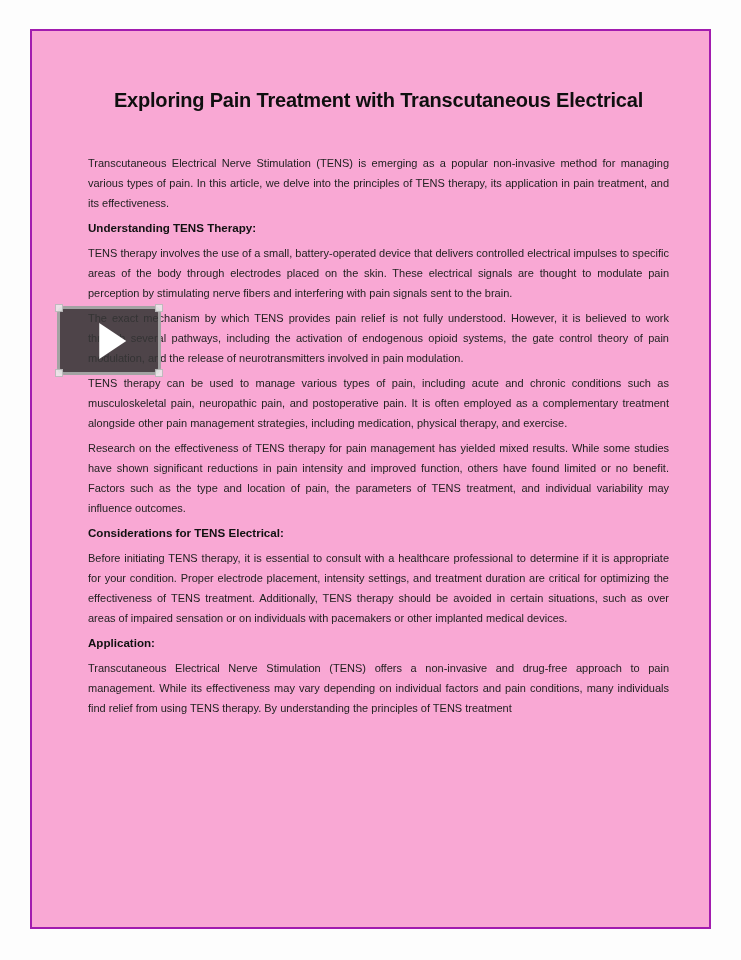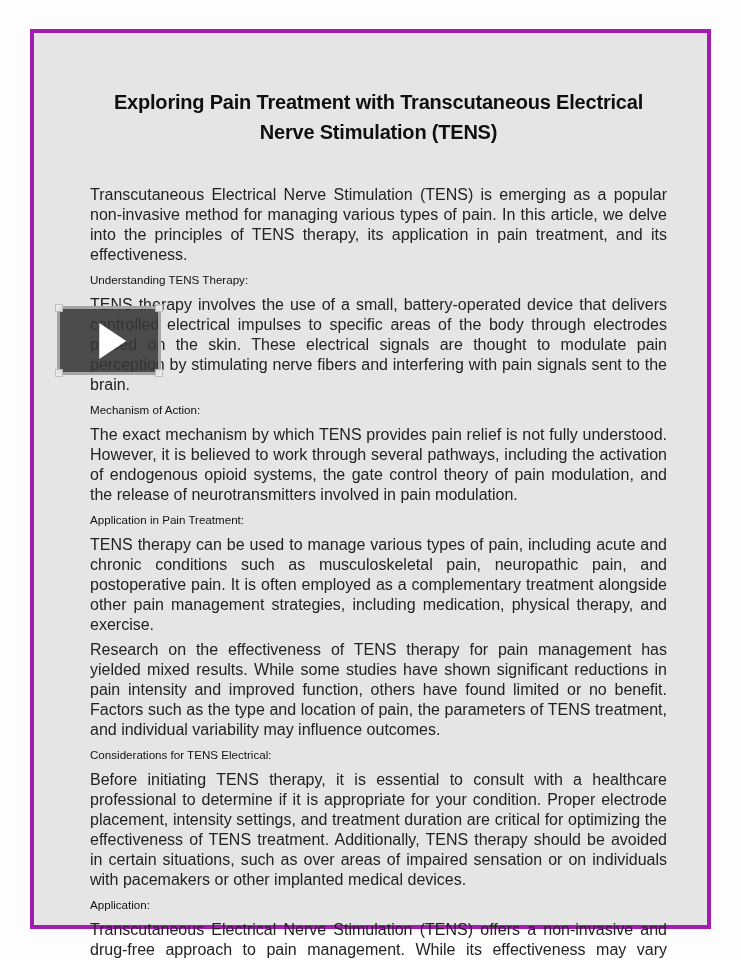--- a/index.html
+++ b/index.html
@@ -15,48 +15,48 @@
     overflow: hidden;
     background: #fdfdfd;
   }
   .page {
     position: absolute;
     left: 30px;
     top: 29px;
     width: 681px;
     height: 900px;
     box-sizing: border-box;
-    background: #e5e5e5;
-    border: 4px solid #a21caf;
+    background: #f9a8d4;
+    border: 2px solid #a21caf;
     padding: 50px 40px 0 56px;
   }
   .doc-title {
     margin: 4px 0 0 0;
     font-size: 20px;
     line-height: 30px;
     font-weight: bold;
     letter-spacing: -0.2px;
     text-align: center;
     color: #0f0f0f;
   }
   .doc-title span { display: block; }
   .intro {
     margin-top: 38px !important;
   }
   .body-text {
-    font-size: 16px;
+    font-size: 11px;
     line-height: 20px;
     text-align: justify;
     color: #222222;
     margin: 0 0 5px 0;
   }
   .section-heading {
     font-size: 11.6px;
     line-height: 20px;
-    font-weight: normal;
+    font-weight: bold;
     color: #111111;
     margin: 0 0 5px 0;
     text-align: left;
   }
   .play-overlay {
     position: absolute;
     left: 57px;
     top: 306px;
     width: 104px;
     height: 69px;
@@ -93,32 +93,29 @@
 </style>
 </head>
 <body>
 
 <div class="canvas">
 
   <div class="page">
 
     <h1 class="doc-title">
       <span>Exploring Pain Treatment with Transcutaneous Electrical</span>
-      <span>Nerve Stimulation (TENS)</span>
     </h1>
 
     <p class="body-text intro">Transcutaneous Electrical Nerve Stimulation (TENS) is emerging as a popular non-invasive method for managing various types of pain. In this article, we delve into the principles of TENS therapy, its application in pain treatment, and its effectiveness.</p>
 
     <h2 class="section-heading">Understanding TENS Therapy:</h2>
     <p class="body-text">TENS therapy involves the use of a small, battery-operated device that delivers controlled electrical impulses to specific areas of the body through electrodes placed on the skin. These electrical signals are thought to modulate pain perception by stimulating nerve fibers and interfering with pain signals sent to the brain.</p>
 
-    <h2 class="section-heading">Mechanism of Action:</h2>
     <p class="body-text">The exact mechanism by which TENS provides pain relief is not fully understood. However, it is believed to work through several pathways, including the activation of endogenous opioid systems, the gate control theory of pain modulation, and the release of neurotransmitters involved in pain modulation.</p>
 
-    <h2 class="section-heading">Application in Pain Treatment:</h2>
     <p class="body-text">TENS therapy can be used to manage various types of pain, including acute and chronic conditions such as musculoskeletal pain, neuropathic pain, and postoperative pain. It is often employed as a complementary treatment alongside other pain management strategies, including medication, physical therapy, and exercise.</p>
 
     <p class="body-text">Research on the effectiveness of TENS therapy for pain management has yielded mixed results. While some studies have shown significant reductions in pain intensity and improved function, others have found limited or no benefit. Factors such as the type and location of pain, the parameters of TENS treatment, and individual variability may influence outcomes.</p>
 
     <h2 class="section-heading">Considerations for TENS Electrical:</h2>
     <p class="body-text">Before initiating TENS therapy, it is essential to consult with a healthcare professional to determine if it is appropriate for your condition. Proper electrode placement, intensity settings, and treatment duration are critical for optimizing the effectiveness of TENS treatment. Additionally, TENS therapy should be avoided in certain situations, such as over areas of impaired sensation or on individuals with pacemakers or other implanted medical devices.</p>
 
     <h2 class="section-heading">Application:</h2>
     <p class="body-text">Transcutaneous Electrical Nerve Stimulation (TENS) offers a non-invasive and drug-free approach to pain management. While its effectiveness may vary depending on individual factors and pain conditions, many individuals find relief from using TENS therapy. By understanding the principles of TENS treatment</p>
 

